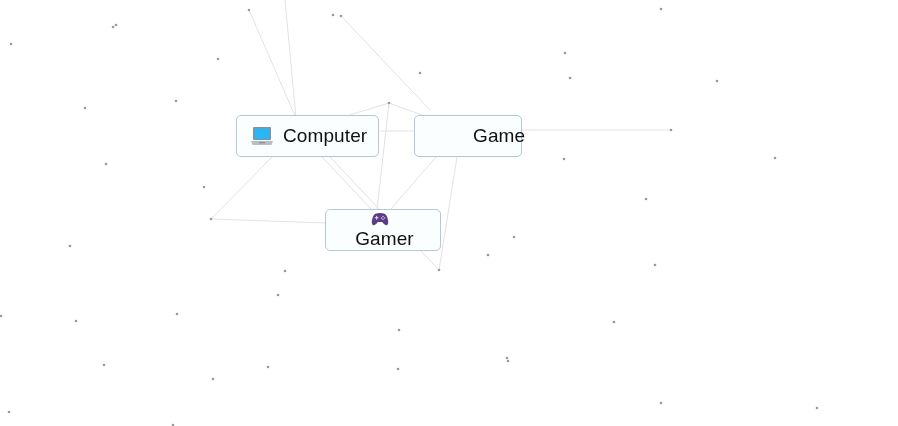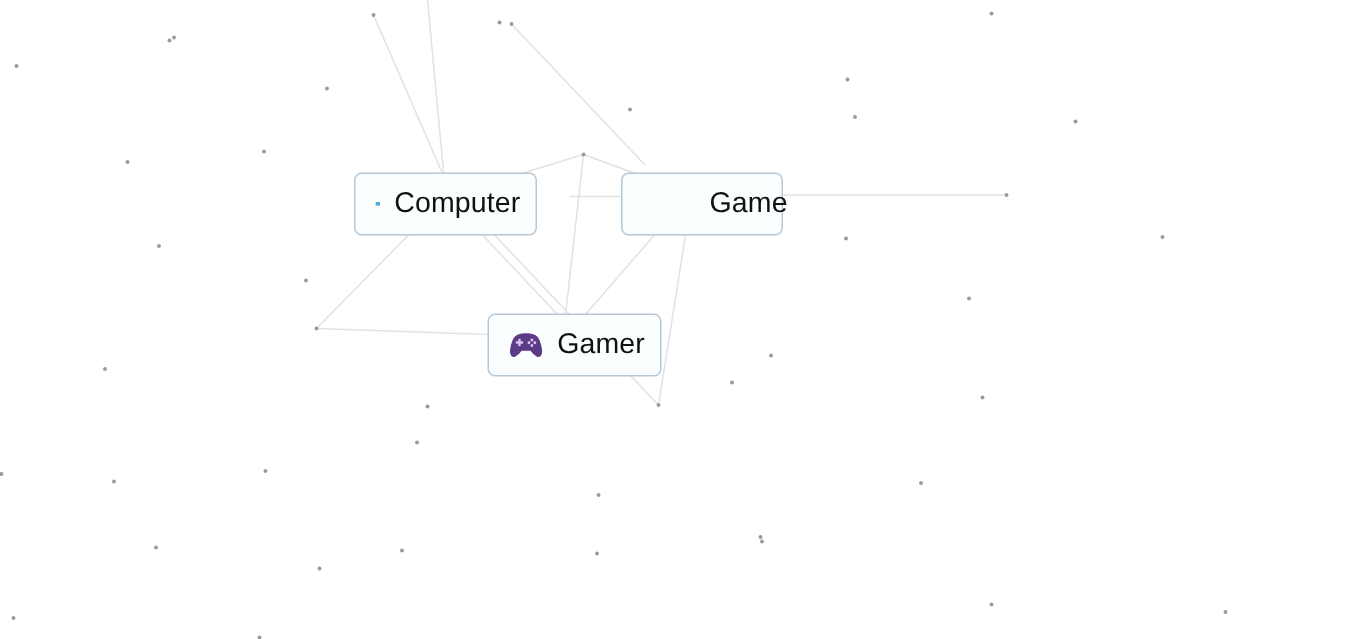--- a/index.html
+++ b/index.html
@@ -79,21 +79,21 @@
     <circle cx="104" cy="365" r="1.3" fill="#9a9a9a"></circle>
     <circle cx="268" cy="367" r="1.3" fill="#9a9a9a"></circle>
     <circle cx="398" cy="369" r="1.3" fill="#9a9a9a"></circle>
     <circle cx="213" cy="379" r="1.3" fill="#9a9a9a"></circle>
     <circle cx="661" cy="403" r="1.3" fill="#9a9a9a"></circle>
     <circle cx="817" cy="408" r="1.3" fill="#9a9a9a"></circle>
     <circle cx="9" cy="412" r="1.3" fill="#9a9a9a"></circle>
     <circle cx="173" cy="425" r="1.3" fill="#9a9a9a"></circle>
   </svg>
 
-<div class="item" id="item-0" style="left: 236px; top: 115px; width: 122px;">
+<div class="item" id="item-0" style="left: 236px; top: 115px; width: 143px;">
   <svg class="emoji" viewBox="0 0 24 24">
     <rect x="3" y="3" width="18" height="13" rx="1" fill="#8a8f96"></rect>
     <rect x="4.5" y="4.5" width="15" height="10.5" fill="#27b7f5"></rect>
     <path d="M1 17 H23 L21.5 21 H2.5 Z" fill="#b9bec4"></path>
     <rect x="9" y="18" width="6" height="1.3" fill="#8a8f96"></rect>
   </svg>
   <span class="label">Computer</span>
 </div>
 
 <div class="item" id="item-1" style="left: 414px; top: 115px; width: 108px; gap: 36px;">
@@ -102,21 +102,21 @@
     <rect x="5" y="9.5" width="5" height="1.6" fill="#d9c6f2"></rect>
     <rect x="6.7" y="7.8" width="1.6" height="5" fill="#d9c6f2"></rect>
     <circle cx="16" cy="8.6" r="1" fill="#d9c6f2"></circle>
       <circle cx="18" cy="10.5" r="1" fill="#d9c6f2"></circle>
     <circle cx="14" cy="10.5" r="1" fill="#d9c6f2"></circle>
       <circle cx="16" cy="12.4" r="1" fill="#d9c6f2"></circle>
   </svg>
   <span class="label">Game</span>
 </div>
 
-<div class="item" id="item-2" style="left: 325px; top: 209px; width: 116px;">
+<div class="item" id="item-2" style="left: 325px; top: 209px; width: 116px; flex-direction: column;">
   <svg class="emoji" viewBox="0 0 24 24">
     <path d="M6 5 Q12 3 18 5 Q22 7 23 16 Q23 21 19.5 20 Q17 19 15 16 H9 Q7 19 4.5 20 Q1 21 1 16 Q2 7 6 5 Z" fill="#5b3a86"></path>
     <rect x="5" y="9.5" width="5" height="1.6" fill="#d9c6f2"></rect>
     <rect x="6.7" y="7.8" width="1.6" height="5" fill="#d9c6f2"></rect>
     <circle cx="16" cy="8.6" r="1" fill="#d9c6f2"></circle>
       <circle cx="18" cy="10.5" r="1" fill="#d9c6f2"></circle>
     <circle cx="14" cy="10.5" r="1" fill="#d9c6f2"></circle>
       <circle cx="16" cy="12.4" r="1" fill="#d9c6f2"></circle>
   </svg>
   <span class="label">Gamer</span>

